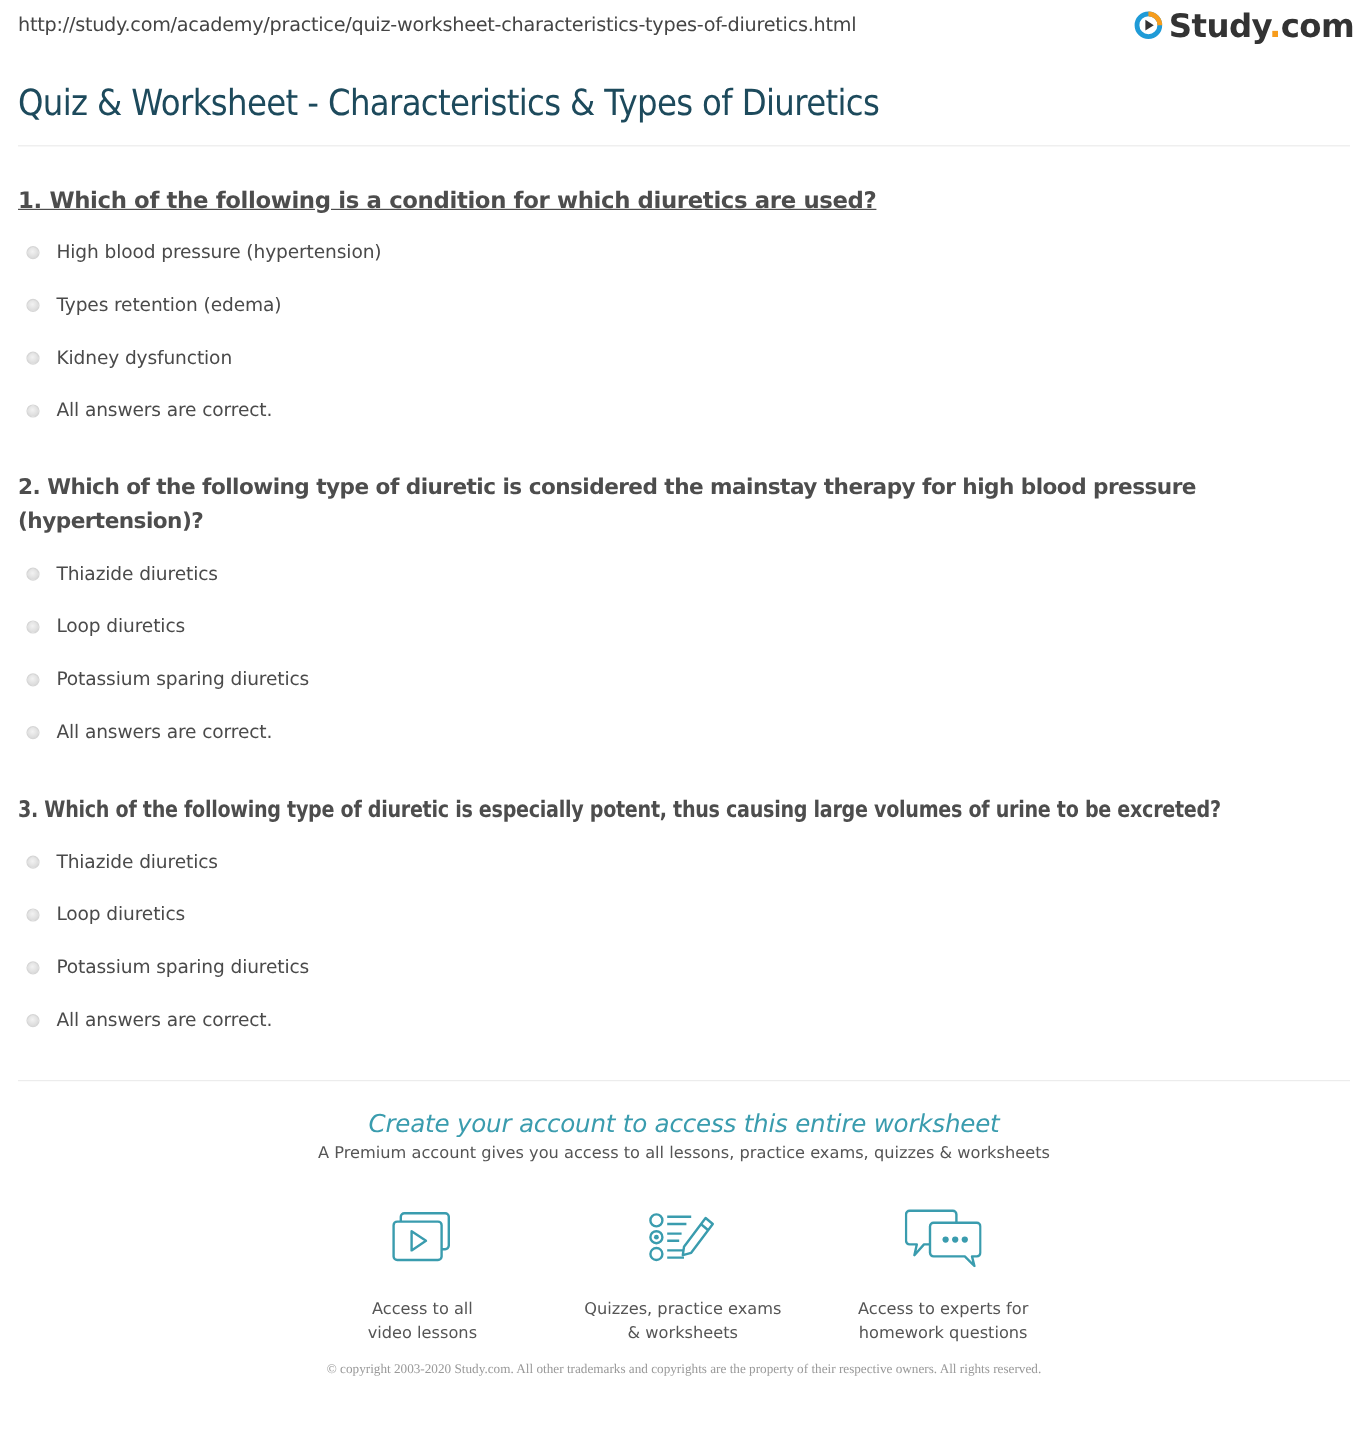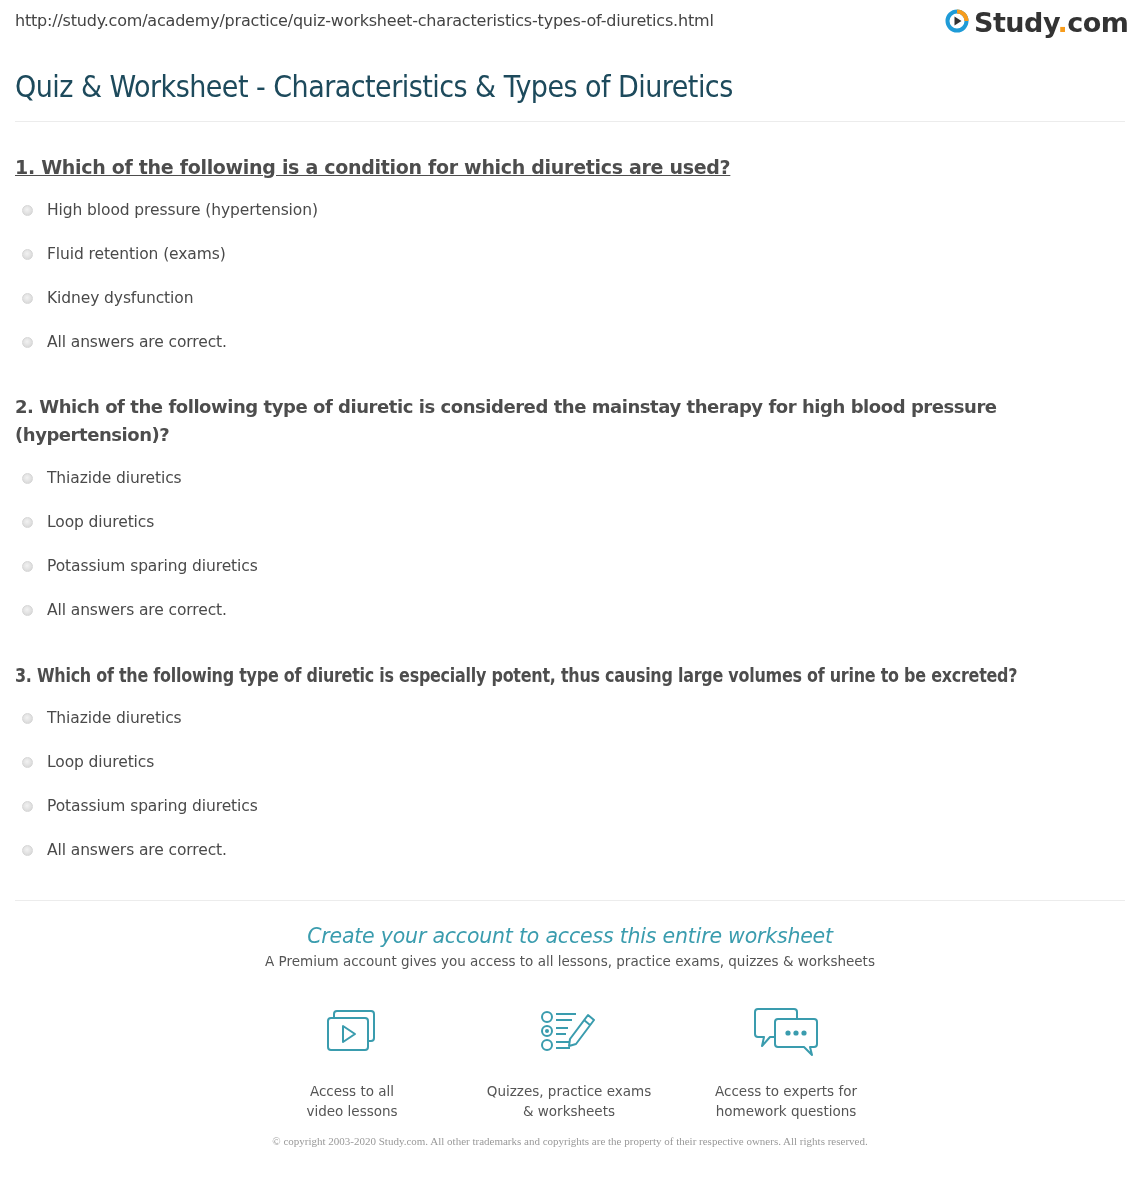--- a/index.html
+++ b/index.html
@@ -50,21 +50,21 @@
 <h1 class="title">Quiz &amp; Worksheet - Characteristics &amp; Types of Diuretics</h1>
 <div class="rule" style="top:121px;"></div>
 
 <div class="question" style="top:153px;text-decoration:underline;">1. Which of the following is a condition for which diuretics are used?</div>
 <div class="option" style="top:199px;text-align:right;">
     <span class="radio"></span>
     <span class="opt-label">High blood pressure (hypertension)</span>
   </div>
 <div class="option" style="top:243px;">
     <span class="radio"></span>
-    <span class="opt-label">Fluid retention (exams)</span>
+    <span class="opt-label">Types retention (edema)</span>
   </div>
 <div class="option" style="top:287px;">
     <span class="radio"></span>
     <span class="opt-label">Kidney dysfunction</span>
   </div>
 <div class="option" style="top:331px;">
     <span class="radio"></span>
     <span class="opt-label">All answers are correct.</span>
   </div>
 

